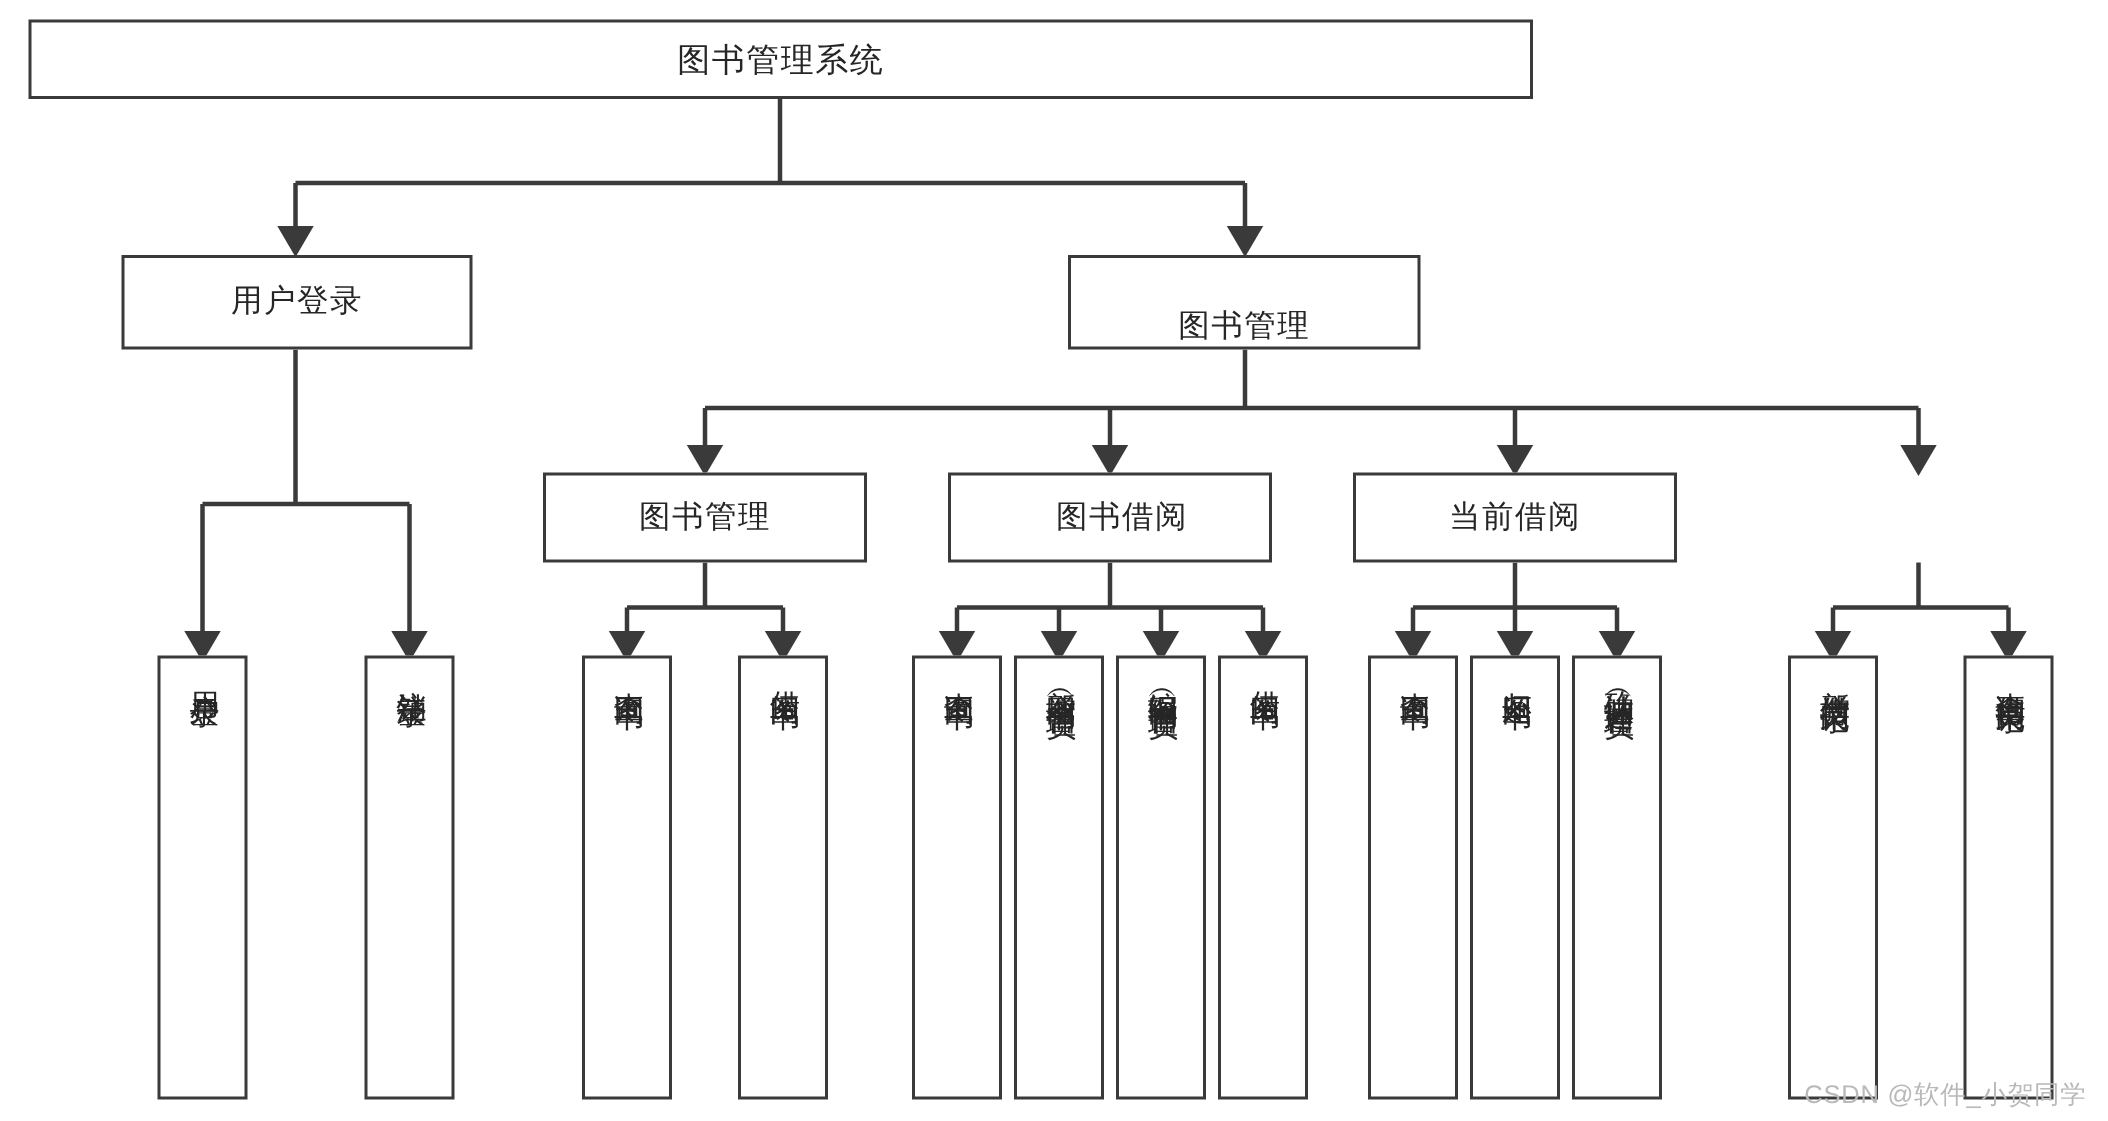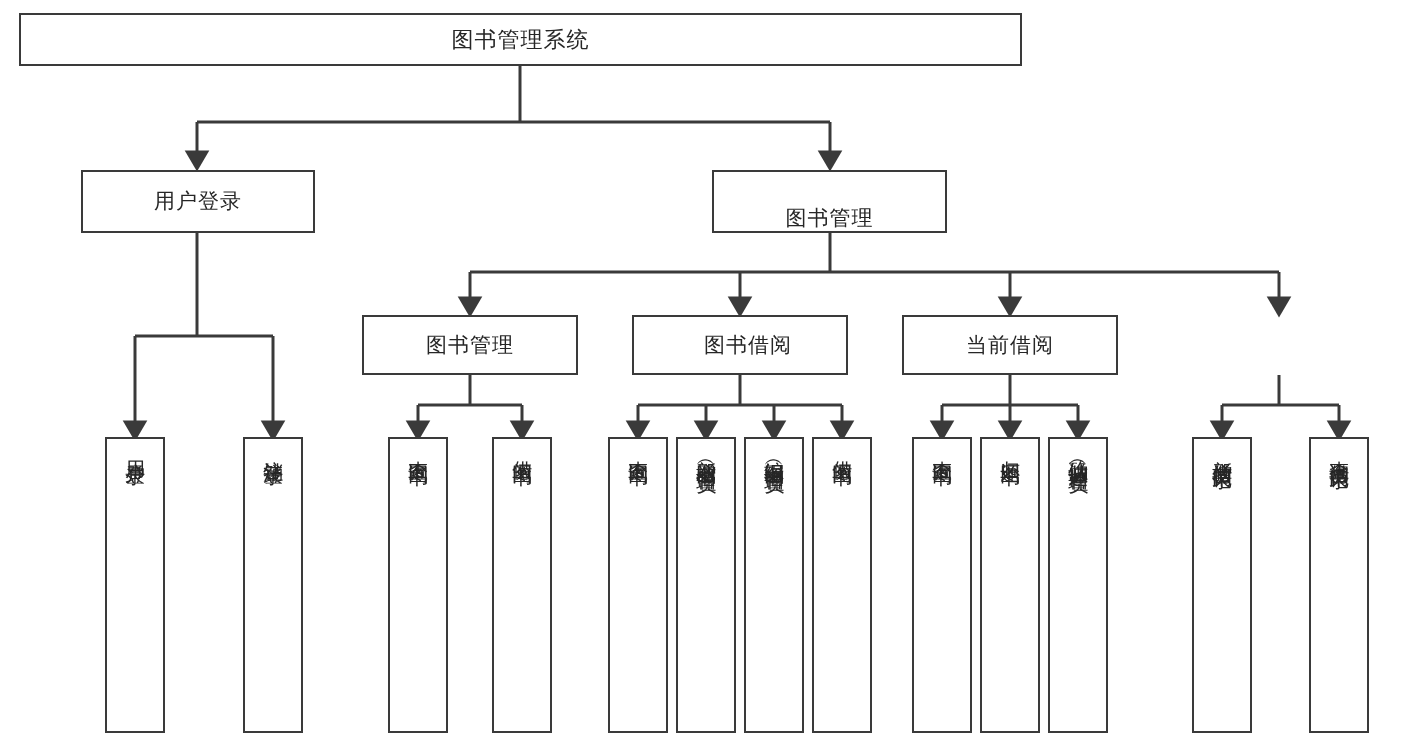--- a/index.html
+++ b/index.html
@@ -182,14 +182,15 @@
     <span class="node-label">确认归还（管理员）</span>
   </div>
 
   <div class="node-box node-vertical" style="left:1192px; top:437px; width:60px; height:296px;">
     <span class="node-label">新增借阅记录</span>
   </div>
   <div class="node-box node-vertical" style="left:1309px; top:437px; width:60px; height:296px;">
     <span class="node-label">查询借阅记录</span>
   </div>
 
+  <div id="watermark">CSDN @软件_小贺同学</div>
 
 </div>
 
 </body></html>

